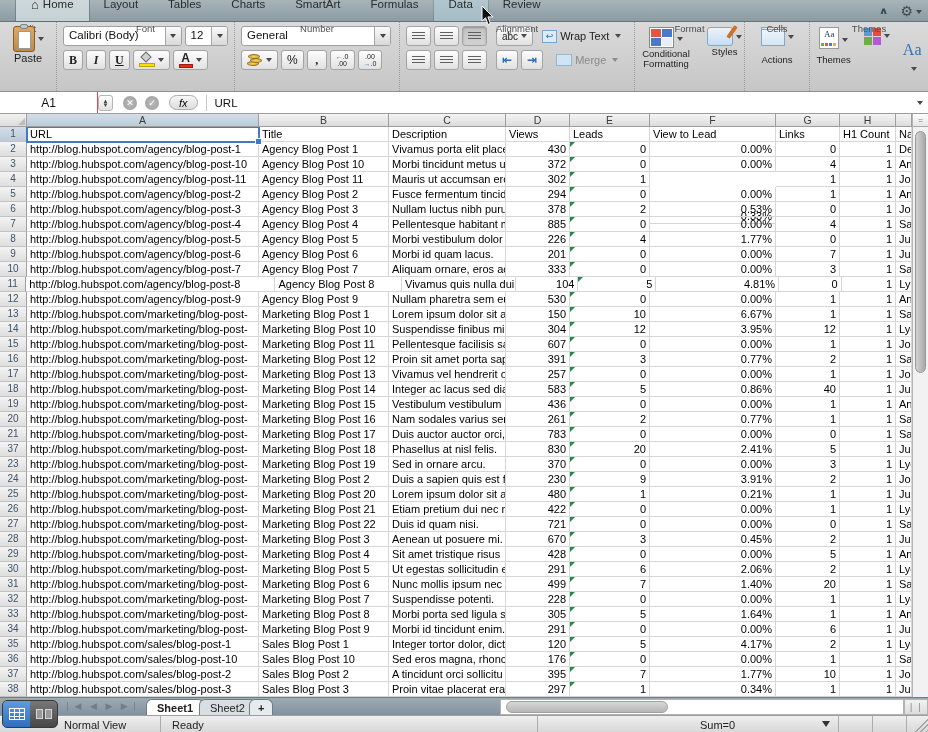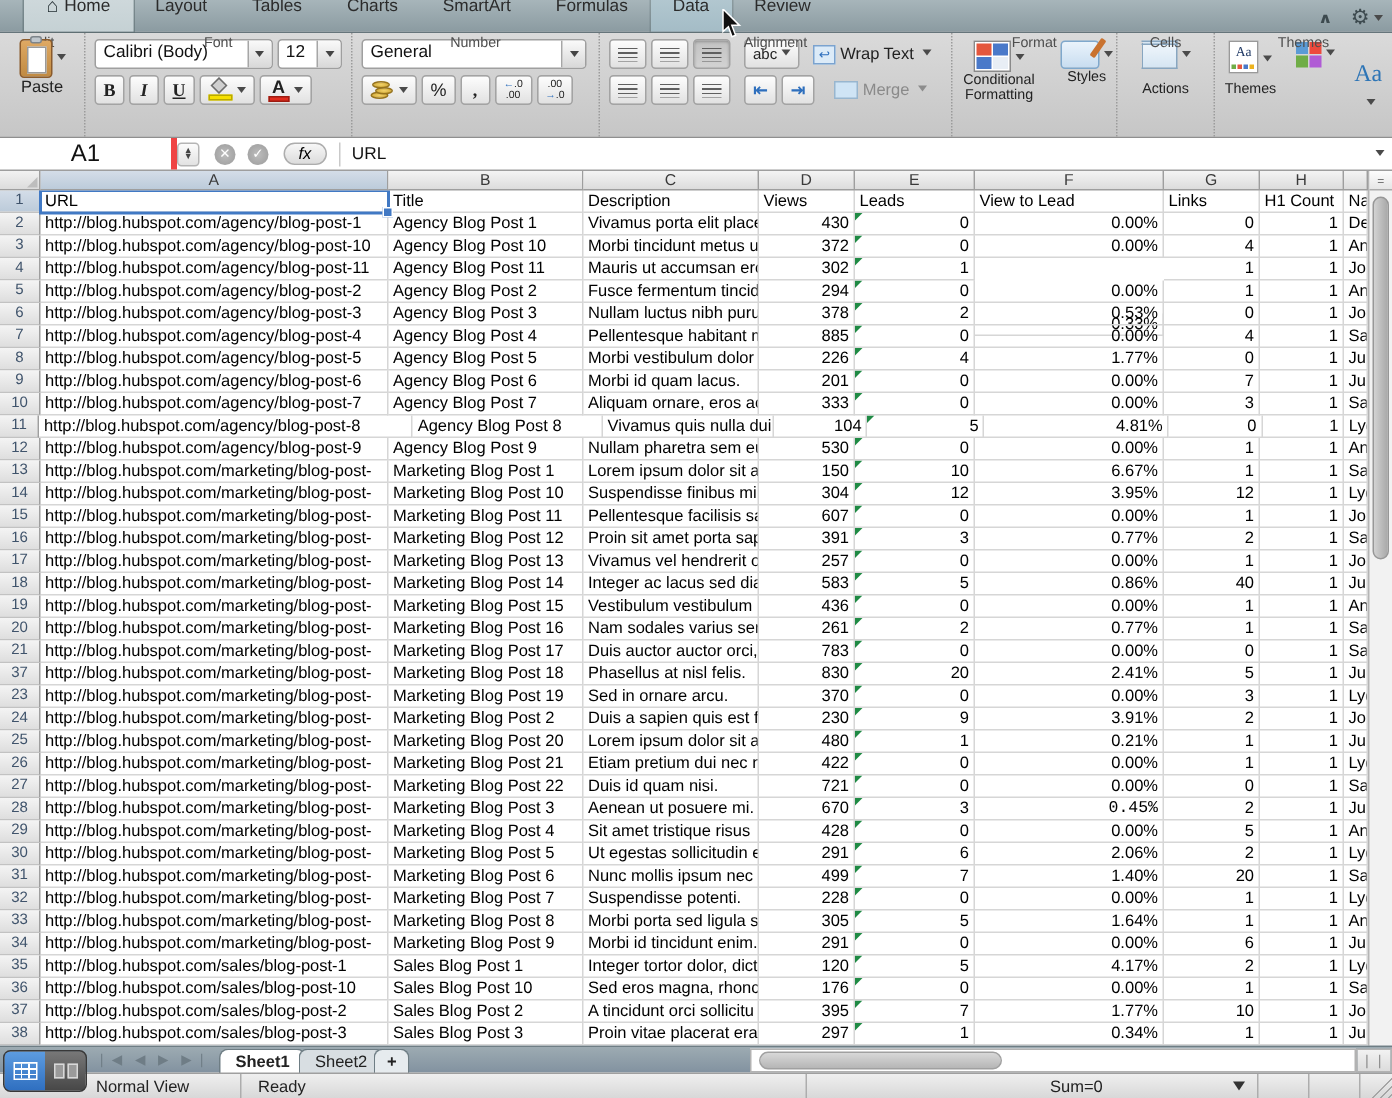--- a/index.html
+++ b/index.html
@@ -69,21 +69,21 @@
   .colorgrid i:nth-child(2){background:#ed4a3d;}
   .colorgrid i:nth-child(3){background:#70ad47;}
   .colorgrid i:nth-child(4){background:#b05bd5;}
   .aatext{font-family:"Liberation Serif","DejaVu Serif",serif;font-size:16px;color:#2e75b6;}
   .pasteic{position:relative;width:22px;height:26px;background:linear-gradient(#dfa964,#c08a42);border:1px solid #8a5a2b;border-radius:3px;}
   .pasteic .clip{position:absolute;left:6px;top:-3px;width:8px;height:5px;background:#bfc6cc;border:1px solid #7d848a;border-radius:2px;}
   .pasteic .page{position:absolute;left:4px;top:4px;width:13px;height:18px;background:#fff;border:1px solid #9a9a9a;}
 
   
   .fbar{position:absolute;left:0;top:92px;width:928px;height:22px;background:#fff;border-bottom:1px solid #9e9e9e;display:flex;align-items:center;}
-  .namebox{width:118px;height:100%;border-right:4px solid #ef4444;display:flex;align-items:center;justify-content:center;font-size:16px;color:#111;}
+  .namebox{width:98px;height:100%;border-right:1px solid #ef4444;display:flex;align-items:center;justify-content:center;font-size:12px;color:#111;}
   .stepper{width:15px;height:16px;border:1px solid #b5b5b5;border-radius:3px;background:linear-gradient(#fcfcfc,#e2e2e2);display:flex;flex-direction:column;align-items:center;justify-content:center;line-height:4px;font-size:6px;color:#444;margin-right:10px;}
   .circbtn{width:14px;height:14px;border-radius:50%;background:radial-gradient(#bdbdbd,#9a9a9a);color:#fff;font-size:9px;display:flex;align-items:center;justify-content:center;margin-right:8px;}
   .fxpill{height:15px;border:1px solid #adadad;border-radius:8px;background:linear-gradient(#f7f7f7,#dcdcdc);padding:0 9px;font-size:11px;display:flex;align-items:center;margin:0 8px 0 2px;}
   .fdiv{width:1px;height:16px;background:#c9c9c9;margin-right:8px;}
   .fcontent{font-size:11.5px;color:#111;flex:1;}
   .fbar-dd{margin-right:5px;color:#555;}
 
   
   .grid{position:absolute;left:0;top:114px;width:912px;height:583px;background:#fff;overflow:hidden;}
   .colhdrs{display:flex;height:13px;}
@@ -729,21 +729,21 @@
           <div class="cell num" style="width: 56px;">1</div>
           <div class="cell" style="width: 16px;">Sam</div>
         </div>
         <div class="gridrow">
           <div class="rowhdr">28</div>
           <div class="cell" style="width: 232px;">http://blog.hubspot.com/marketing/blog-post-</div>
           <div class="cell" style="width: 130px;">Marketing Blog Post 3</div>
           <div class="cell" style="width: 117px;">Aenean ut posuere mi.</div>
           <div class="cell num" style="width: 64px;">670</div>
           <div class="cell num flag" style="width: 80px;">3</div>
-          <div class="cell num" style="width: 126px; font-family: Liberation Mono, monospace;">0.45%</div>
+          <div class="cell num" style="width: 126px;">0.45%</div>
           <div class="cell num" style="width: 64px;">2</div>
           <div class="cell num" style="width: 56px;">1</div>
           <div class="cell" style="width: 16px;">Julie</div>
         </div>
         <div class="gridrow">
           <div class="rowhdr">29</div>
           <div class="cell" style="width: 232px;">http://blog.hubspot.com/marketing/blog-post-</div>
           <div class="cell" style="width: 130px;">Marketing Blog Post 4</div>
           <div class="cell" style="width: 117px;">Sit amet tristique risus</div>
           <div class="cell num" style="width: 64px;">428</div>

